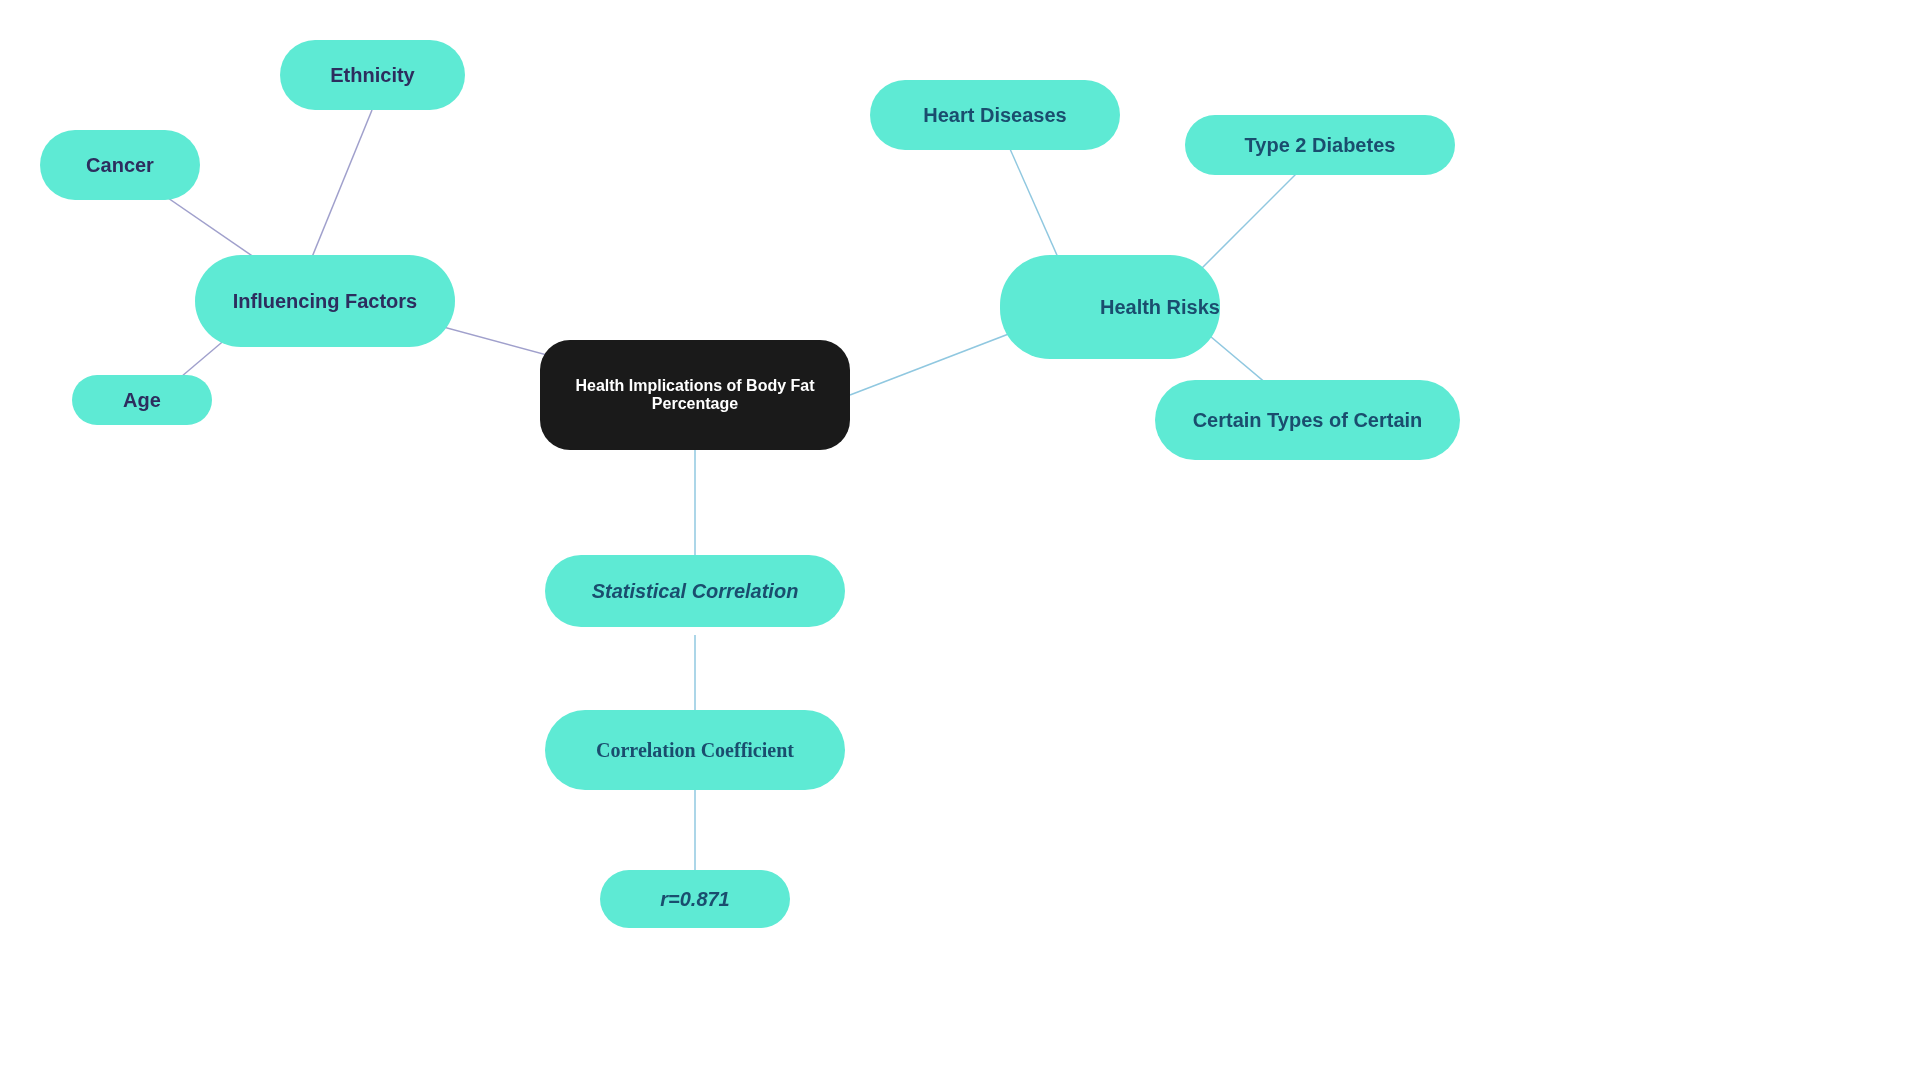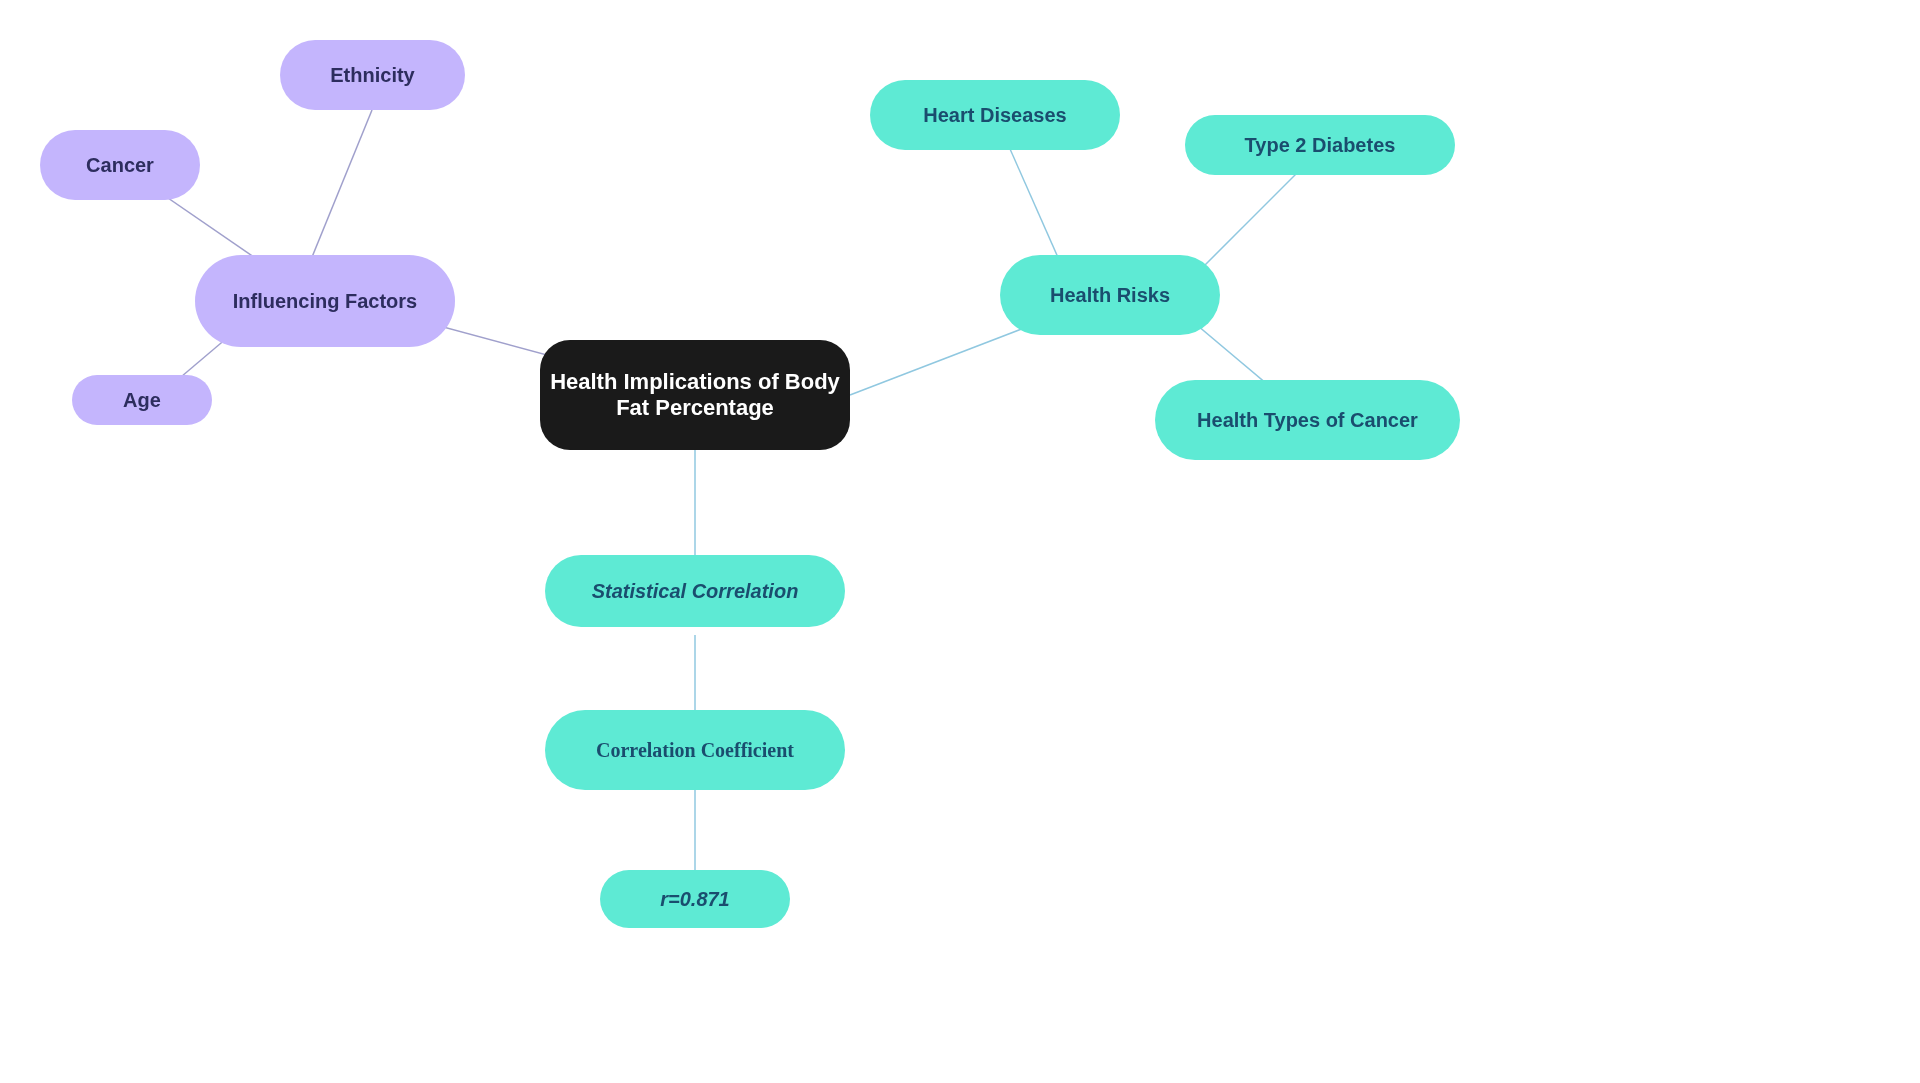--- a/index.html
+++ b/index.html
@@ -28,31 +28,31 @@
       justify-content: center;
       text-align: center;
       cursor: pointer;
       font-weight: 600;
     }
 
     
     .node-center {
       background: #1a1a1a;
       color: #ffffff;
-      font-size: 22px;
+      font-size: 16px;
       width: 310px;
       height: 110px;
       left: 540px;
       top: 340px;
       border-radius: 30px;
     }
 
     
     .node-purple {
-      background: #c4b5fd;
+      background: #5eead4;
       color: #2d2d5e;
       font-size: 20px;
     }
 
     .node-influencing {
       width: 260px;
       height: 92px;
       left: 195px;
       top: 255px;
     }
@@ -80,23 +80,24 @@
 
     
     .node-blue {
       background: #5eead4;
       color: #1a4d6e;
       font-size: 20px;
     }
 
     .node-health-risks {
       width: 220px;
-      height: 80px;
+      height: 104px;
       left: 1000px;
       top: 255px;
+      justify-content: flex-end;
     }
 
     .node-heart {
       width: 250px;
       height: 70px;
       left: 870px;
       top: 80px;
     }
 
     .node-diabetes {
@@ -193,21 +194,21 @@
 
 <div class="node node-blue node-heart">
   <span>Heart Diseases</span>
 </div>
 
 <div class="node node-blue node-diabetes">
   <span>Type 2 Diabetes</span>
 </div>
 
 <div class="node node-blue node-cancer">
-  <span>Health Types of Cancer</span>
+  <span>Certain Types of Certain</span>
 </div>
 
 <div class="node node-blue node-statistical">
   <span>Statistical Correlation</span>
 </div>
 
 <div class="node node-blue node-correlation-coeff">
   <span>Correlation Coefficient</span>
 </div>
 

